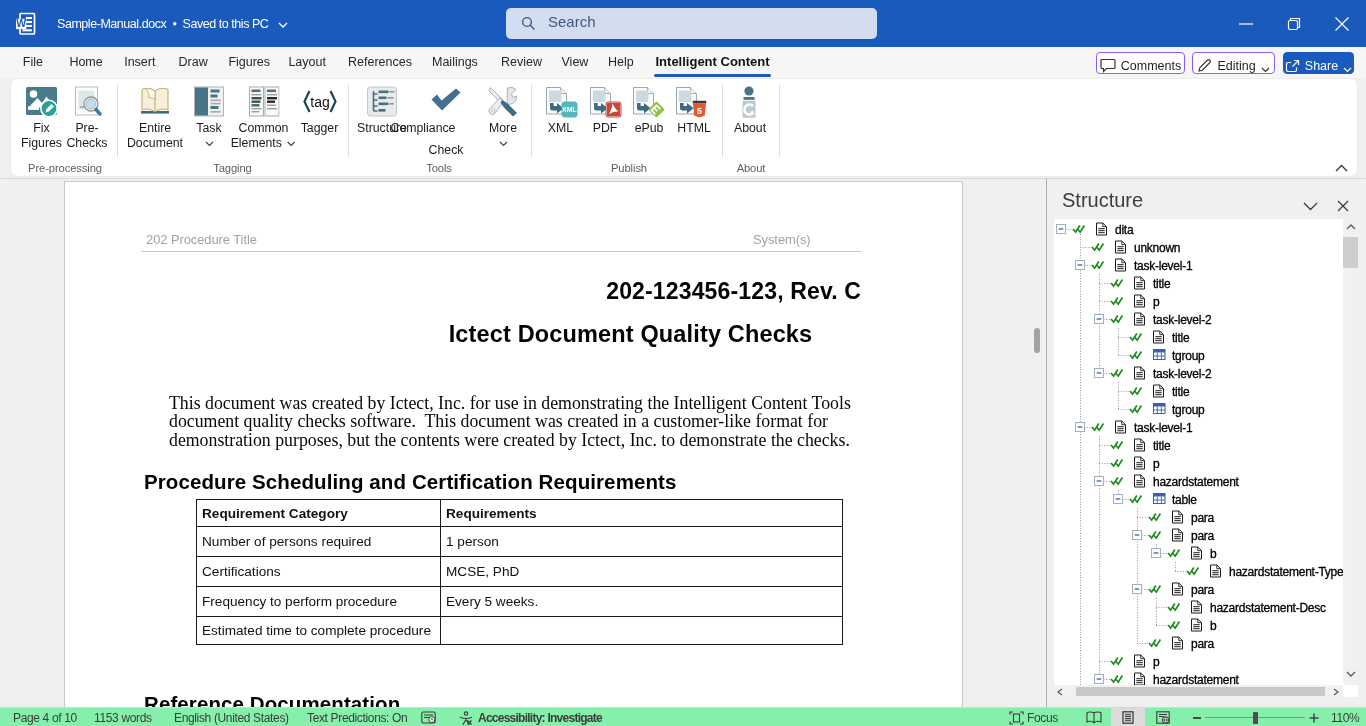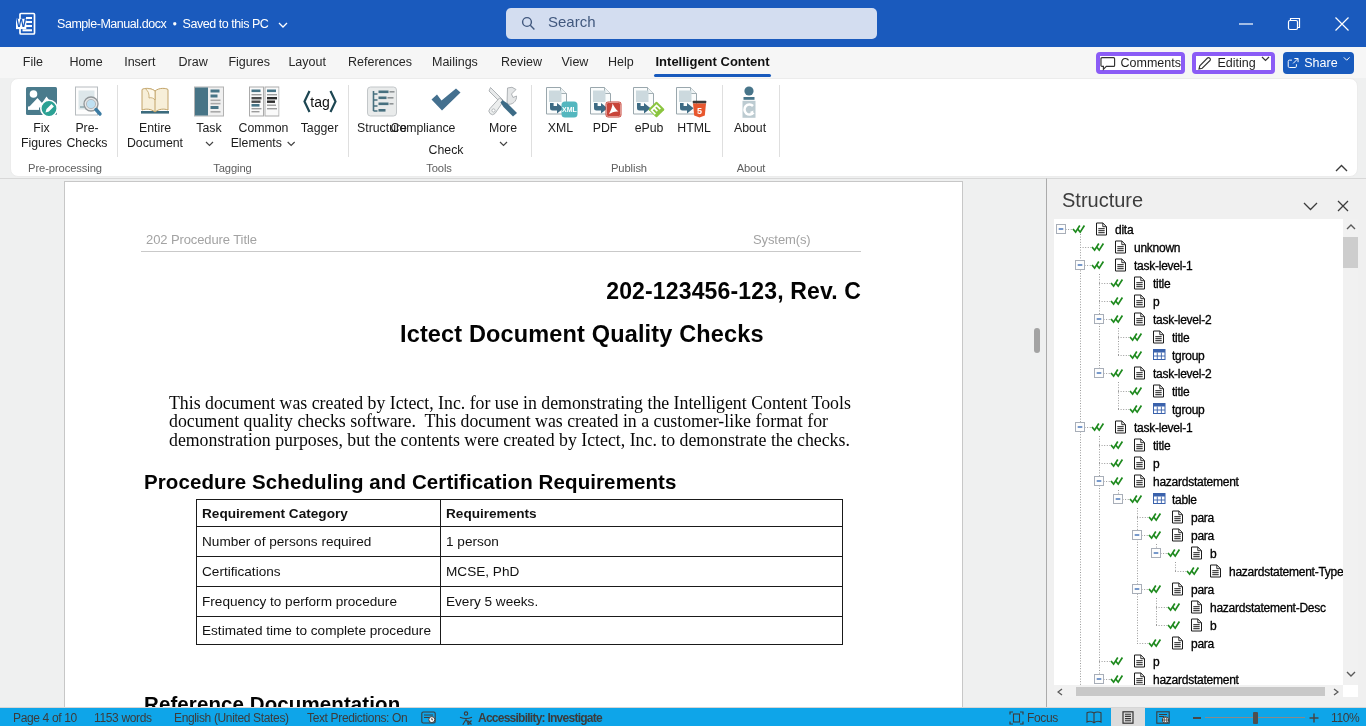--- a/index.html
+++ b/index.html
@@ -7,35 +7,35 @@
 .abs{position:absolute;}
 .tx{position:absolute;white-space:nowrap;}
 
 #titlebar{position:absolute;left:0;top:0;width:1366px;height:47px;background:#1a5abd;}
 #tbtitle{position:absolute;left:57px;top:0;height:47px;line-height:47px;color:#fff;font-size:12.5px;letter-spacing:-0.45px;}
 #searchbox{position:absolute;left:506px;top:8px;width:371px;height:31px;background:#d3ddf0;border-radius:5px;}
 #searchbox span{position:absolute;left:42px;top:5px;font-size:15px;color:#41587e;}
 
 #tabrow{position:absolute;left:0;top:47px;width:1366px;height:31px;background:#f6f6f6;}
 .tab{position:absolute;top:0;height:31px;line-height:30px;font-size:12.5px;color:#262626;}
-.btn{position:absolute;height:22px;border:4px solid #8b5cf6;border-radius:4px;background:#fff;font-size:12.5px;color:#1e1e1e;display:flex;align-items:flex-start;justify-content:center;gap:5px;}
+.btn{position:absolute;height:22px;border:1px solid #8b5cf6;border-radius:4px;background:#fff;font-size:12.5px;color:#1e1e1e;display:flex;align-items:flex-end;justify-content:center;gap:5px;}
 
 #ribbon{position:absolute;left:10px;top:78px;width:1348px;height:99px;background:#fff;border-radius:8px;border:1px solid #ececec;}
 .rlbl{position:absolute;font-size:12.3px;color:#1c1c1c;white-space:nowrap;transform:translateX(-50%);}
 .rdiv{position:absolute;top:6px;height:72px;width:1px;background:#dfdfdf;}
 .rgrp{position:absolute;top:83px;font-size:11.2px;color:#5e5e5e;white-space:nowrap;transform:translateX(-50%);letter-spacing:-0.1px;}
 .ric{position:absolute;top:7px;transform:translateX(-50%);}
 
 #docarea{position:absolute;left:0;top:178px;width:1046px;height:529px;background:#eff0f0;border-top:1px solid #d8d8d8;overflow:hidden;}
 #page{position:absolute;left:64px;top:2px;width:899px;height:530px;background:#fff;border:1px solid #c7c7c7;border-bottom:none;}
 
 #panel{position:absolute;left:1046px;top:178px;width:320px;height:529px;background:#f0f0f0;border-left:1px solid #ababab;border-top:1px solid #d8d8d8;}
 #treebox{position:absolute;left:7px;top:40px;width:304px;height:478px;background:#fff;}
 
-#status{position:absolute;left:0;top:707px;width:1366px;height:19px;background:#0ea5e9;border-top:1px solid #d6d6d6;}
+#status{position:absolute;left:0;top:707px;width:1366px;height:19px;background:#86efac;border-top:1px solid #d6d6d6;}
 #status .tx{font-size:12px;color:#3c3c3c;top:2.5px;letter-spacing:-0.35px;}
 </style></head><body>
 
 <div id="titlebar">
  <svg class="abs" style="left:15px;top:12px" width="23" height="24" viewBox="0 0 23 24">
   <rect x="5" y="1.5" width="14.5" height="20.5" rx="1" fill="none" stroke="#fff" stroke-width="1.7"></rect>
   <g stroke="#fff" stroke-width="2.1">
    <line x1="11" y1="6" x2="17" y2="6"></line>
         <line x1="11" y1="10" x2="17" y2="10"></line>
    <line x1="11" y1="14" x2="17" y2="14"></line>
@@ -270,21 +270,21 @@
     <svg class="abs" style="left:1324px;top:85px" width="13" height="8" viewBox="0 0 13 8">
  <polyline points="1,7 6.5,1.5 12,7" fill="none" stroke="#3a3a3a" stroke-width="1.4"></polyline>
     </svg>
   </div>
 <div id="docarea">
     <div id="page">
       <div class="tx" style="left:81px;top:50px;font-size:13px;color:#a3a3a3;letter-spacing:-0.1px;">202 Procedure Title</div>
       <div class="tx" style="left:688px;top:50px;font-size:13px;color:#a3a3a3;letter-spacing:-0.1px;">System(s)</div>
       <div class="abs" style="left:76px;top:69px;width:720px;height:1px;background:#c9c9c9;"></div>
       <div class="tx" style="left:335px;top:96px;width:461px;text-align:right;font-size:23px;font-weight:bold;color:#030303;letter-spacing:0.15px;">202-123456-123, Rev. C</div>
-      <div class="tx" style="left:335px;top:139px;width:461px;text-align:left;font-size:23.5px;font-weight:bold;color:#030303;letter-spacing:0.15px;">Ictect Document Quality Checks</div>
+      <div class="tx" style="left:335px;top:139px;width:461px;text-align:center;font-size:23.5px;font-weight:bold;color:#030303;letter-spacing:0.15px;">Ictect Document Quality Checks</div>
       <div class="tx" style="left:104px;top:212px;font-family:'Liberation Serif',serif;font-size:17.8px;line-height:18.35px;color:#070707;">This document was created by Ictect, Inc. for use in demonstrating the Intelligent Content Tools<br>document quality checks software.&nbsp; This document was created in a customer-like format for<br>demonstration purposes, but the contents were created by Ictect, Inc. to demonstrate the checks.</div>
       <div class="tx" style="left:79px;top:288px;font-size:20.5px;font-weight:bold;color:#030303;letter-spacing:0.1px;">Procedure Scheduling and Certification Requirements</div>
       <table style="position:absolute;left:131px;top:317px;width:647px;border-collapse:collapse;table-layout:fixed;font-size:13.6px;color:#111;">
         <colgroup>
           <col style="width:244px">
           <col>
         </colgroup>
         <tbody>
           <tr style="height:27px">
             <td style="border:1px solid #1a1a1a;padding:0 0 0 5px;font-weight:bold;">Requirement Category</td>

